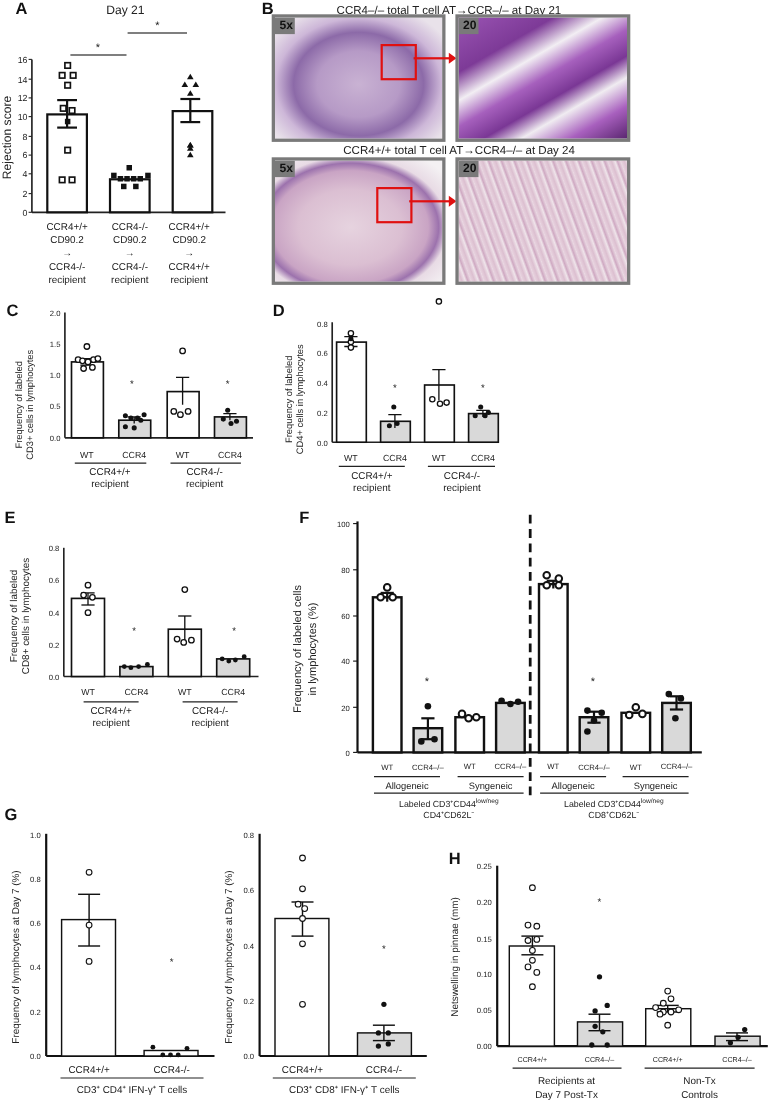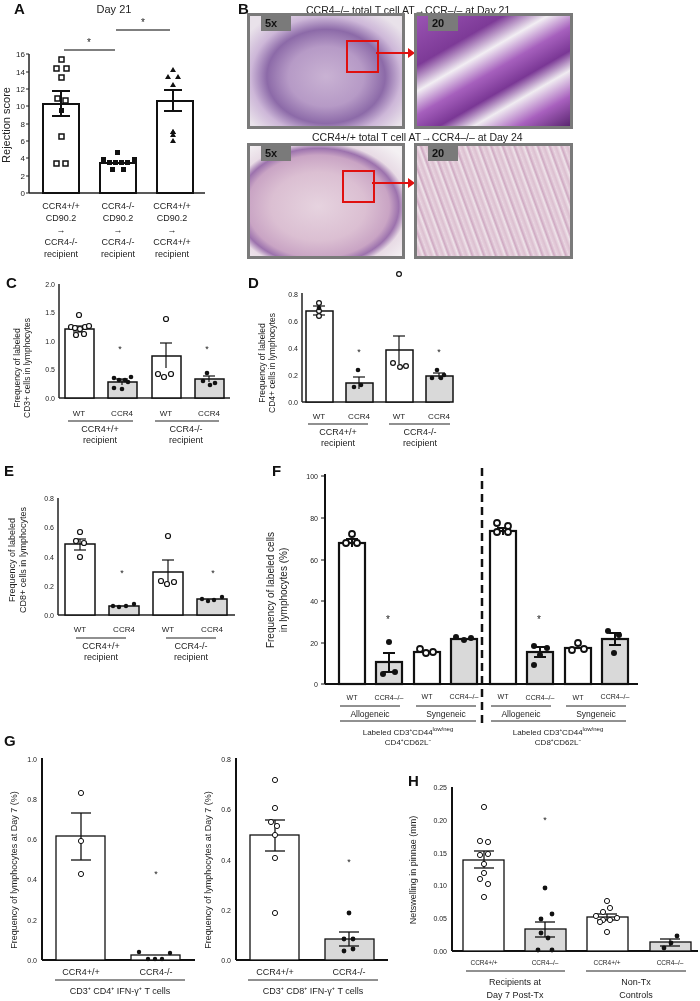--- a/index.html
+++ b/index.html
@@ -1,21 +1,21 @@
 <!DOCTYPE html>
 <html><head>
 <meta charset="utf-8">
 <style>
   html, body { margin:0; padding:0; background:#ffffff; }
   body { width:700px; height:1001px; position:relative; overflow:hidden; font-family:"Liberation Sans", sans-serif; color:#222; }
   .panel { position:absolute; }
   .plabel { position:absolute; font-weight:bold; font-size:15px; font-family:"Liberation Sans", sans-serif; color:#111; }
   svg text { font-family:"Liberation Sans", sans-serif; fill:#222; }
   .histo { position:absolute; border:3px solid #7a7a7a; box-sizing:border-box; overflow:hidden; }
-  .mag { position:absolute; left:0; top:0; background:#7a7a7a; color:#111; font-size:11px; font-weight:bold; padding:1px 14px 2px 4px;margin-left:11px; }
+  .mag { position:absolute; left:0; top:0; background:#7a7a7a; color:#111; font-size:11px; font-weight:bold; padding:1px 2px 2px 4px; }
   .redbox { position:absolute; border:2px solid #e01010; box-sizing:border-box; }
   .redarrow { position:absolute; height:2px; background:#e01010; }
   .redarrow:after { content:""; position:absolute; right:-6px; top:-4px; border-left:7px solid #e01010; border-top:5px solid transparent; border-bottom:5px solid transparent; }
   .btitle { position:absolute; font-size:10.5px; color:#222; white-space:nowrap; }
 </style>
 </head>
 <body>
 
 <div class="panel" style="left:0;top:0;width:230px;height:300px;">
   <div class="plabel" style="left:14px;top:0px;">A</div>

